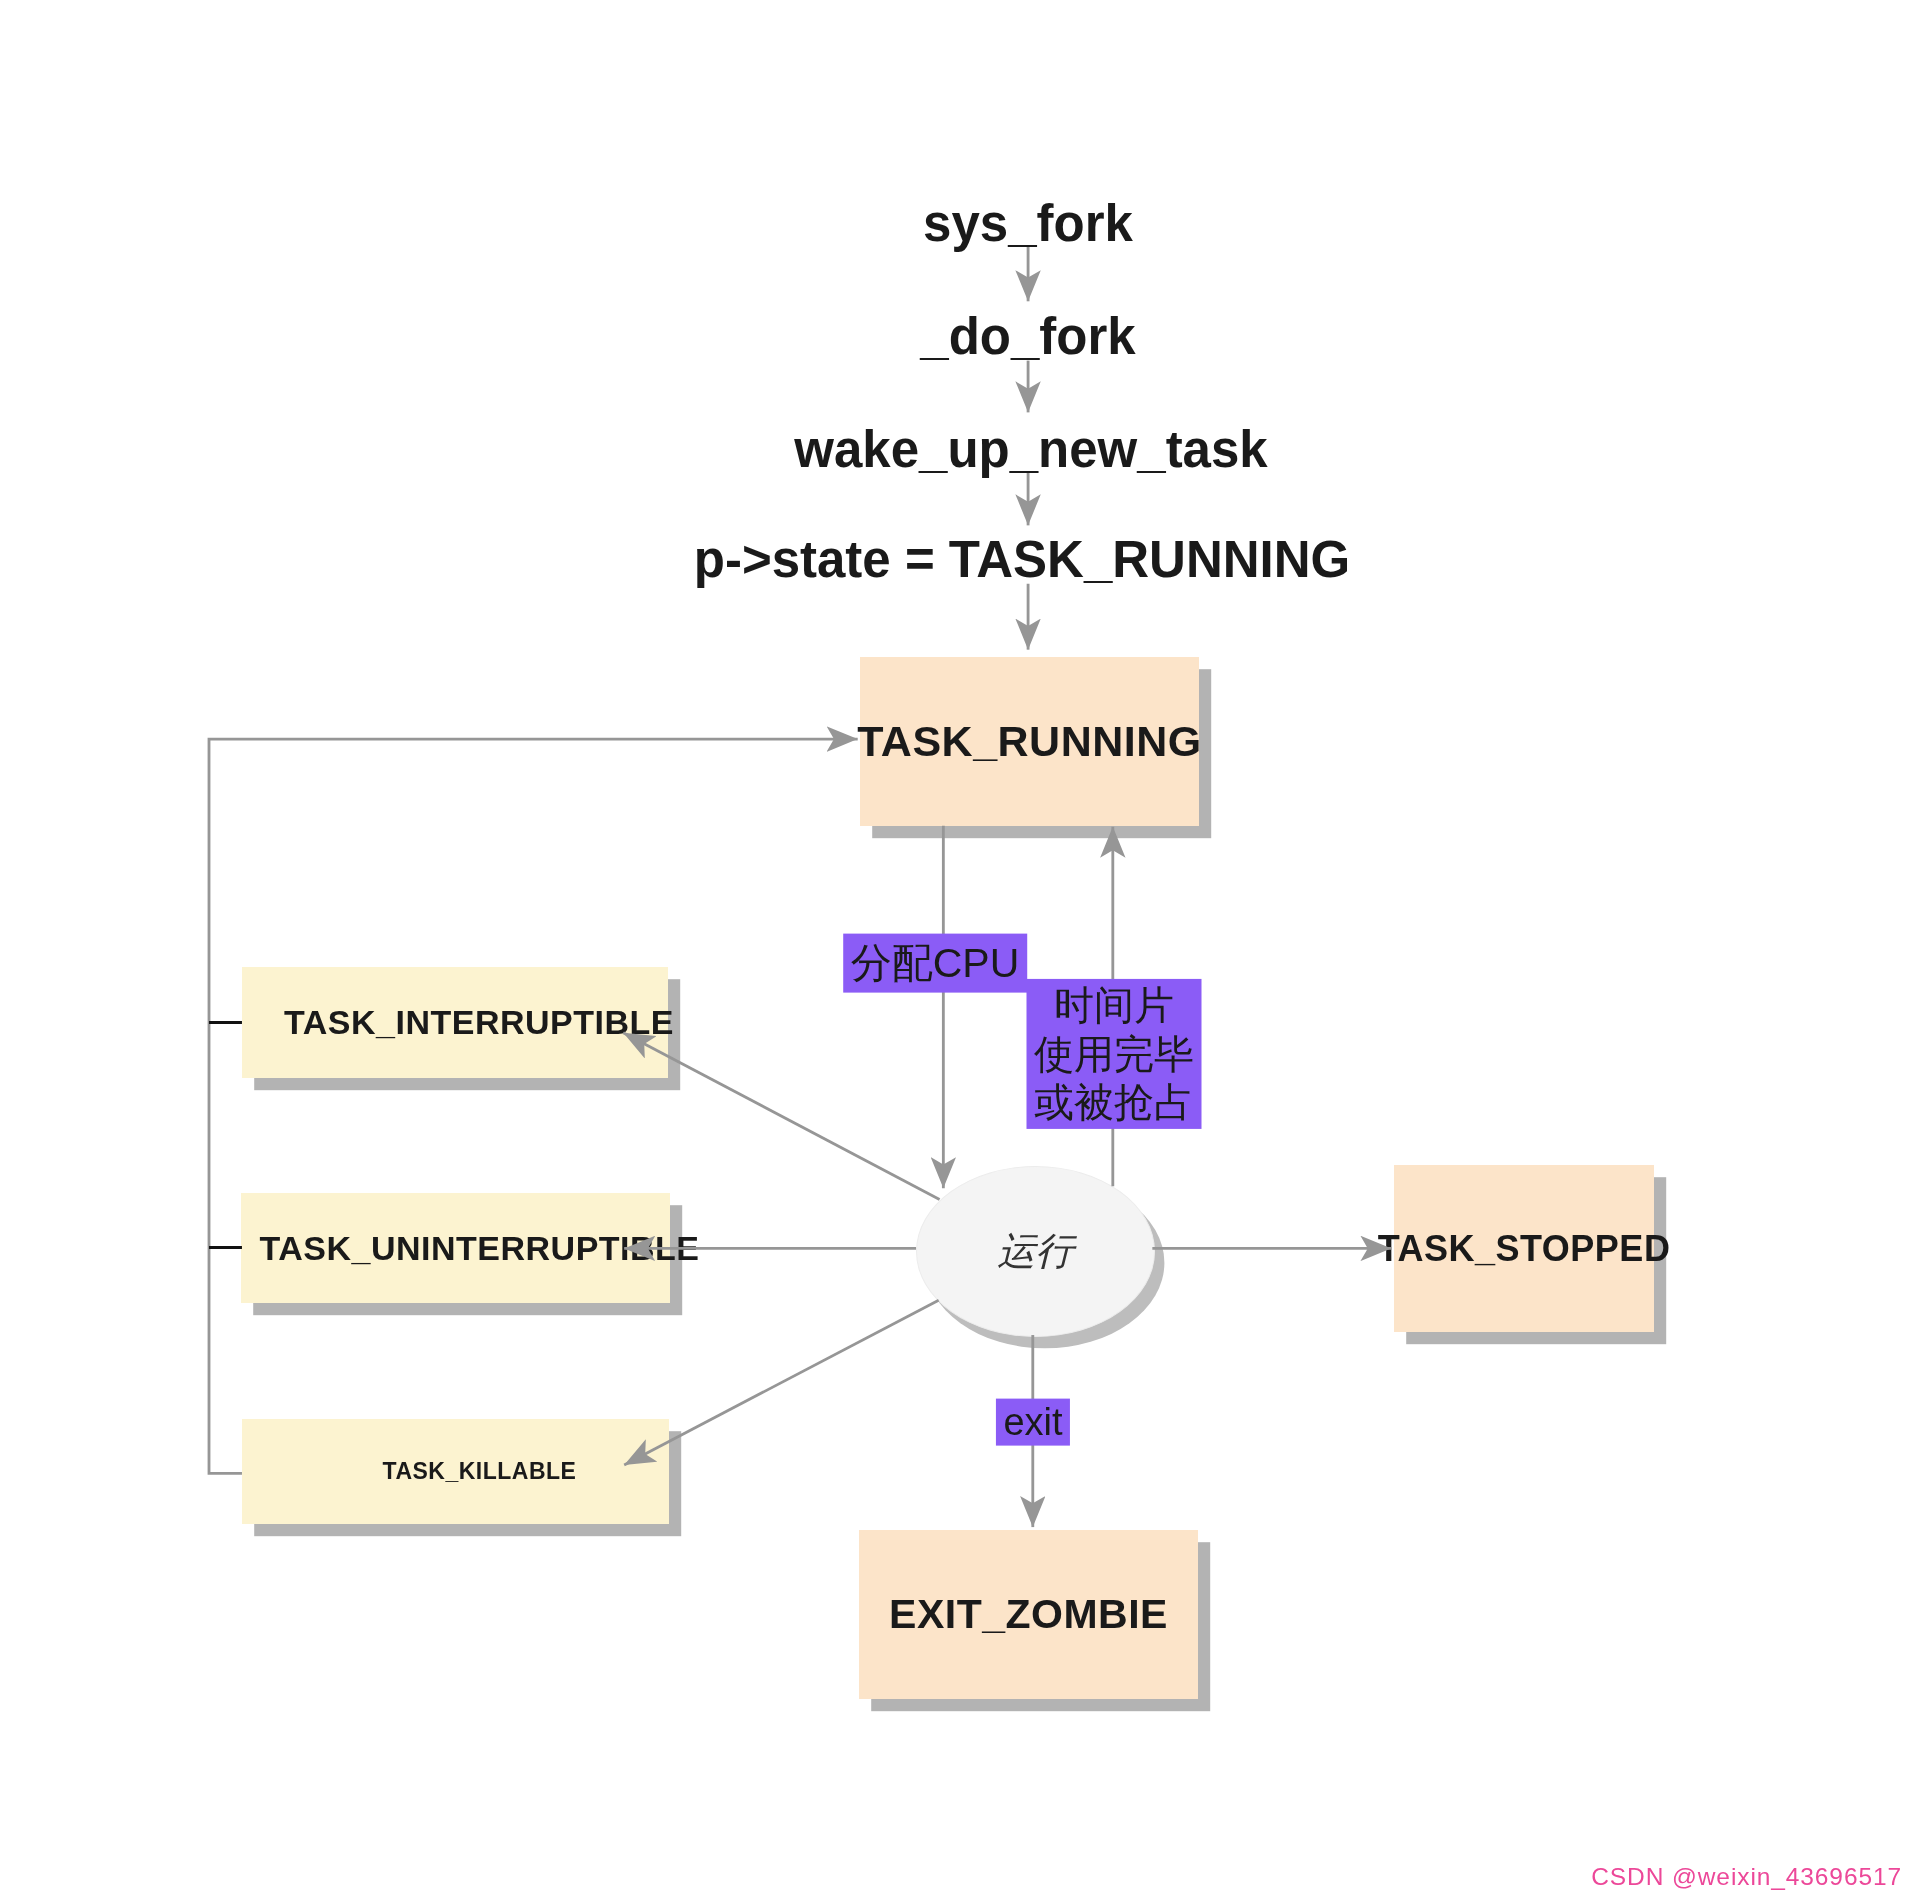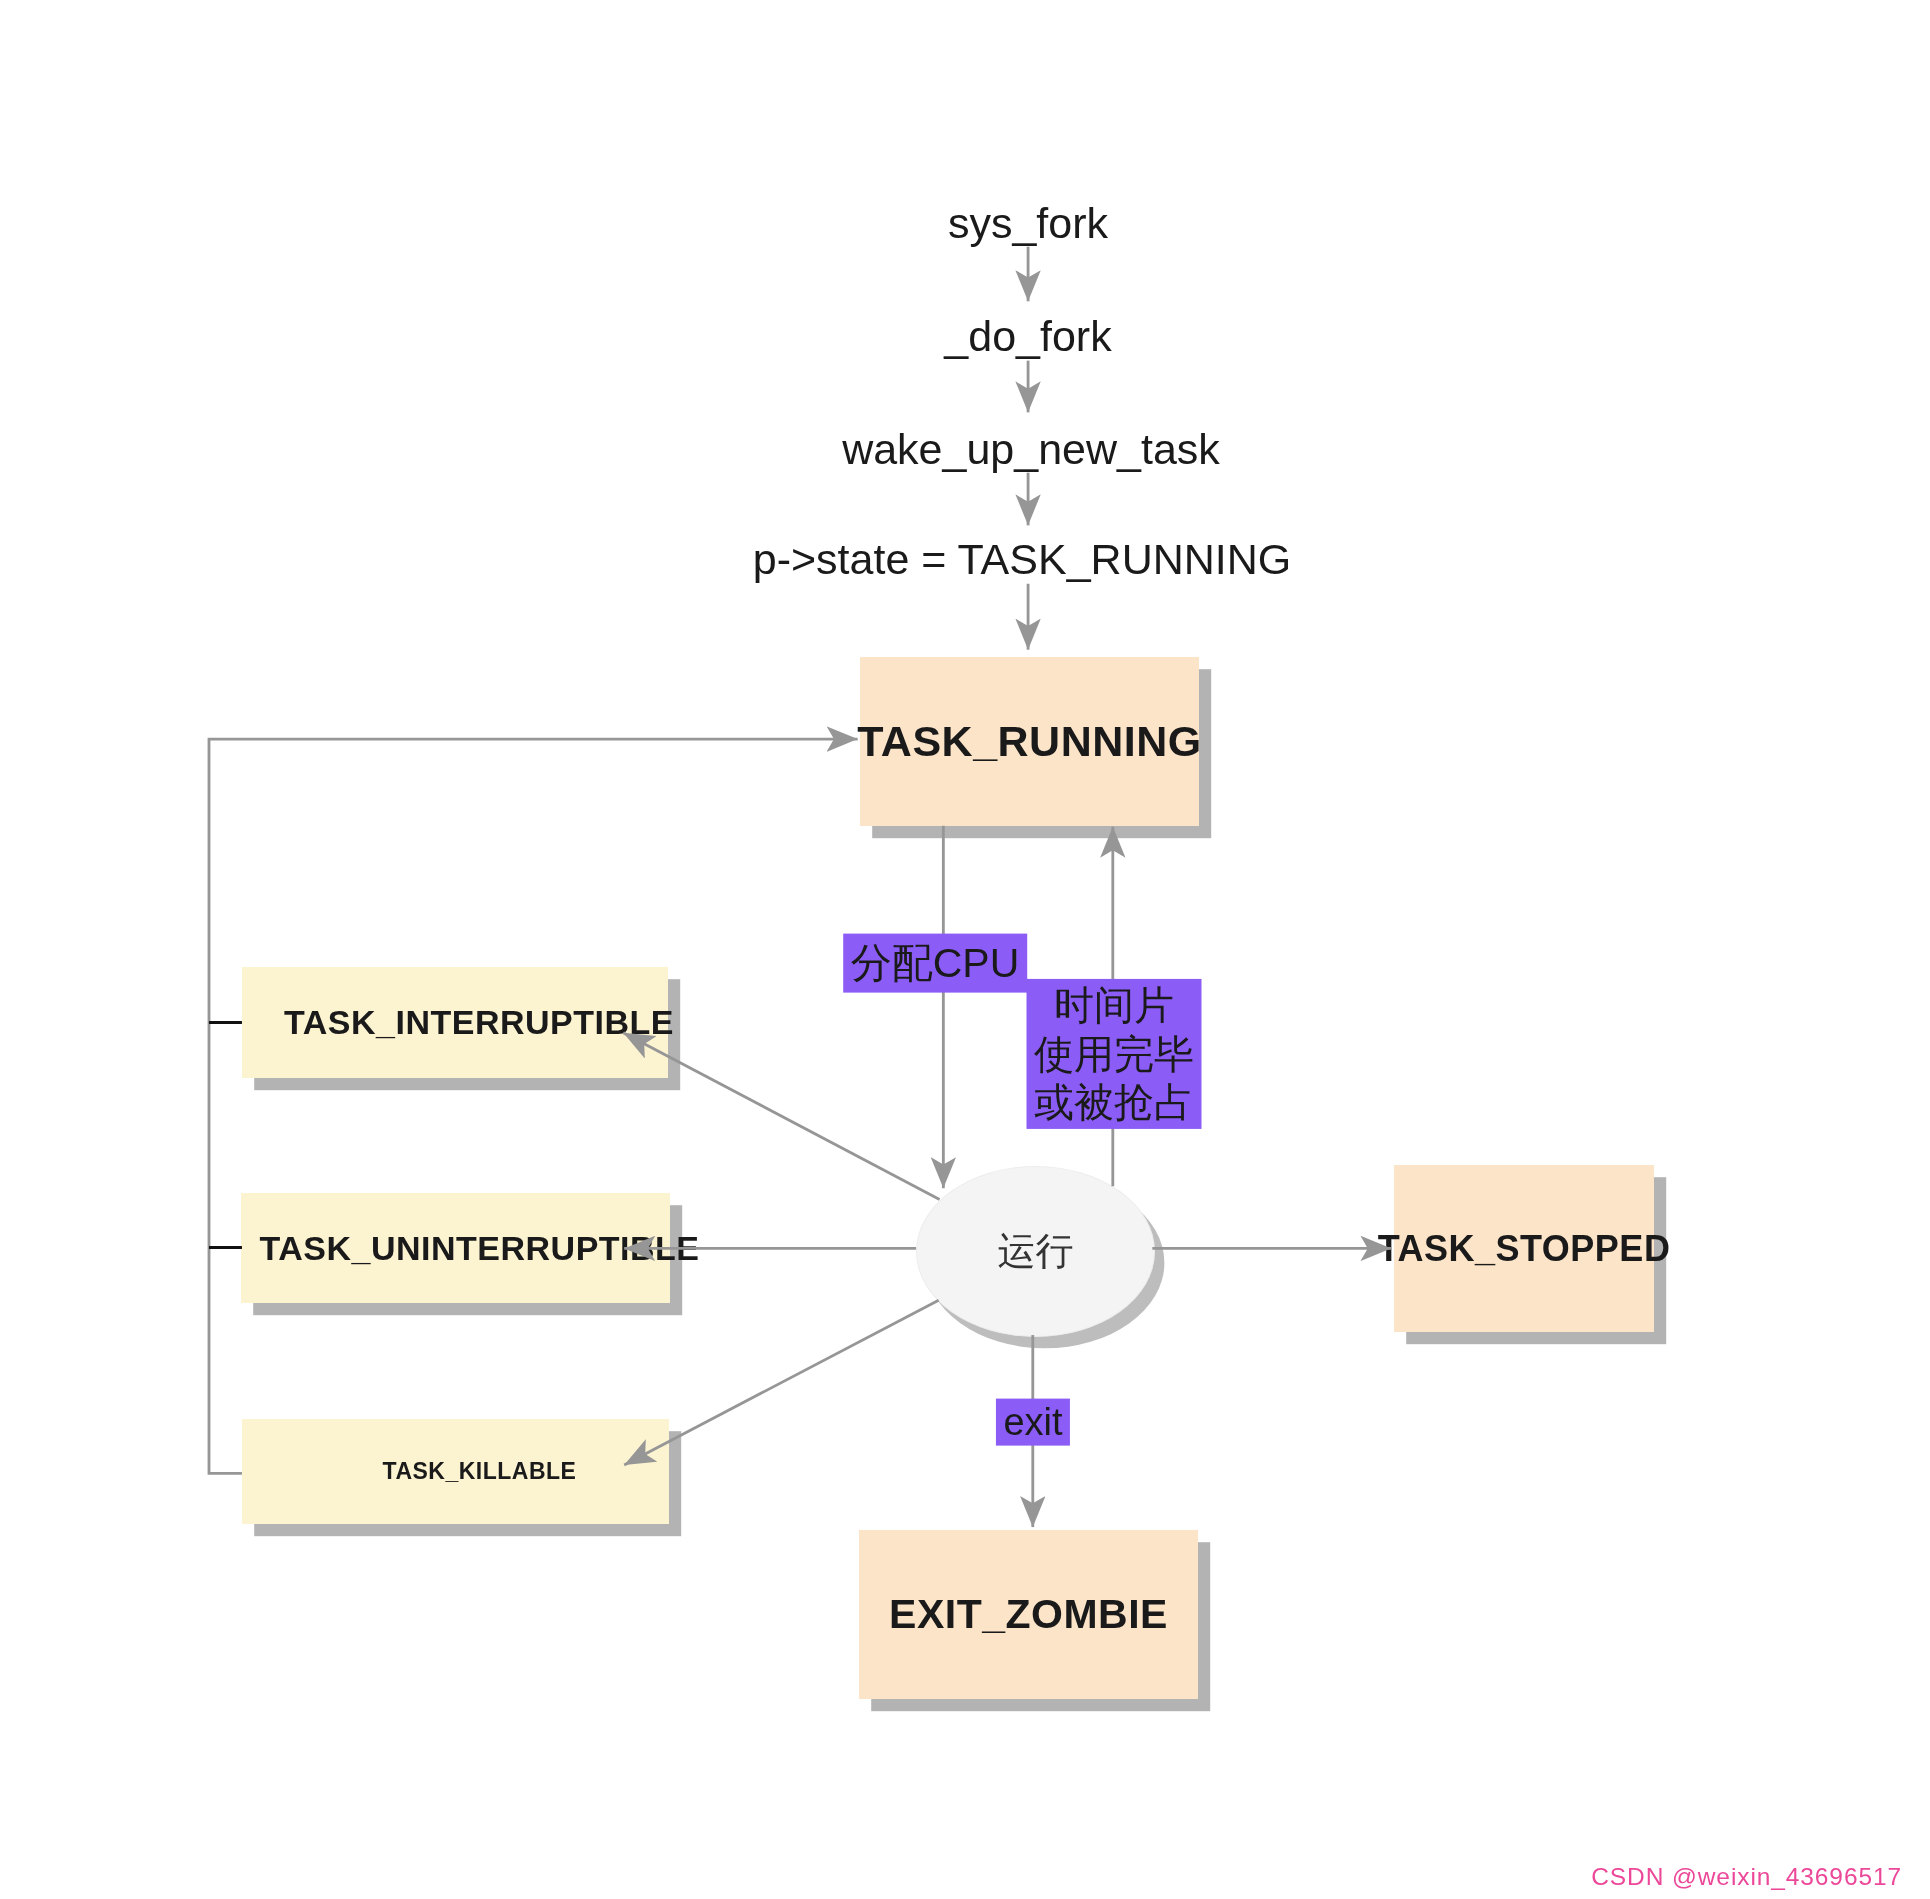--- a/index.html
+++ b/index.html
@@ -15,21 +15,21 @@
   }
   .peach{background:#fce4c9;}
   .yellow{background:#fcf3d0;padding-left:48px;}
   .ellipse{
     position:absolute;z-index:2;display:flex;align-items:center;justify-content:center;
     border-radius:50%;background:#f4f4f4;border:0.9px solid #ececec;
     box-shadow:9.4px 11.3px 0 #bdbdbd;color:#333333;
   }
   .flowlabel{
     position:absolute;z-index:4;transform:translate(-50%,-50%);
-    white-space:nowrap;font-size:43px;
+    white-space:nowrap;font-size:51px;font-weight:bold;
   }
   .edgelabel{
     position:absolute;z-index:4;transform:translate(-50%,-50%);
     white-space:nowrap;background:#8b5cf6;padding:1.9px 7.5px;margin-top:36px;
   }
   .watermark{
     position:absolute;z-index:5;right:28px;top:1863px;
     font-size:24.5px;color:#ec4899;letter-spacing:0.9px;
   }
 </style>
@@ -77,21 +77,21 @@
   <div class="box yellow" style="left:242px;top:967px;width:378px;height:111px;font-size:34px;">TASK_INTERRUPTIBLE</div>
 
   <div class="box yellow" style="left:241px;top:1193px;width:381px;height:110px;font-size:34px;">TASK_UNINTERRUPTIBLE</div>
 
   <div class="box yellow" style="left:242px;top:1419px;width:379px;height:105px;font-size:23px;">TASK_KILLABLE</div>
 
   <div class="box peach" style="left:1394px;top:1165px;width:260px;height:167px;font-size:36px;">TASK_STOPPED</div>
 
   <div class="box peach" style="left:859px;top:1530px;width:339px;height:169px;font-size:41px;">EXIT_ZOMBIE</div>
 
-  <div class="ellipse" style="left:916px;top:1166px;width:237px;height:169px;font-size:38px;">运行</div>
+  <div class="ellipse" style="left:916px;top:1166px;width:237px;height:169px;font-size:38px;font-style:italic;">运行</div>
 
   <div class="edgelabel" style="left:935px;top:927px;font-size:41px;">分配CPU</div>
 
   <div class="edgelabel" style="left:1114px;top:1018px;font-size:40px;text-align:center;line-height:1.22;">
     <div>时间片</div>
     <div>使用完毕</div>
     <div>或被抢占</div>
   </div>
 
   <div class="edgelabel" style="left:1033px;top:1386px;font-size:38px;">exit</div>

